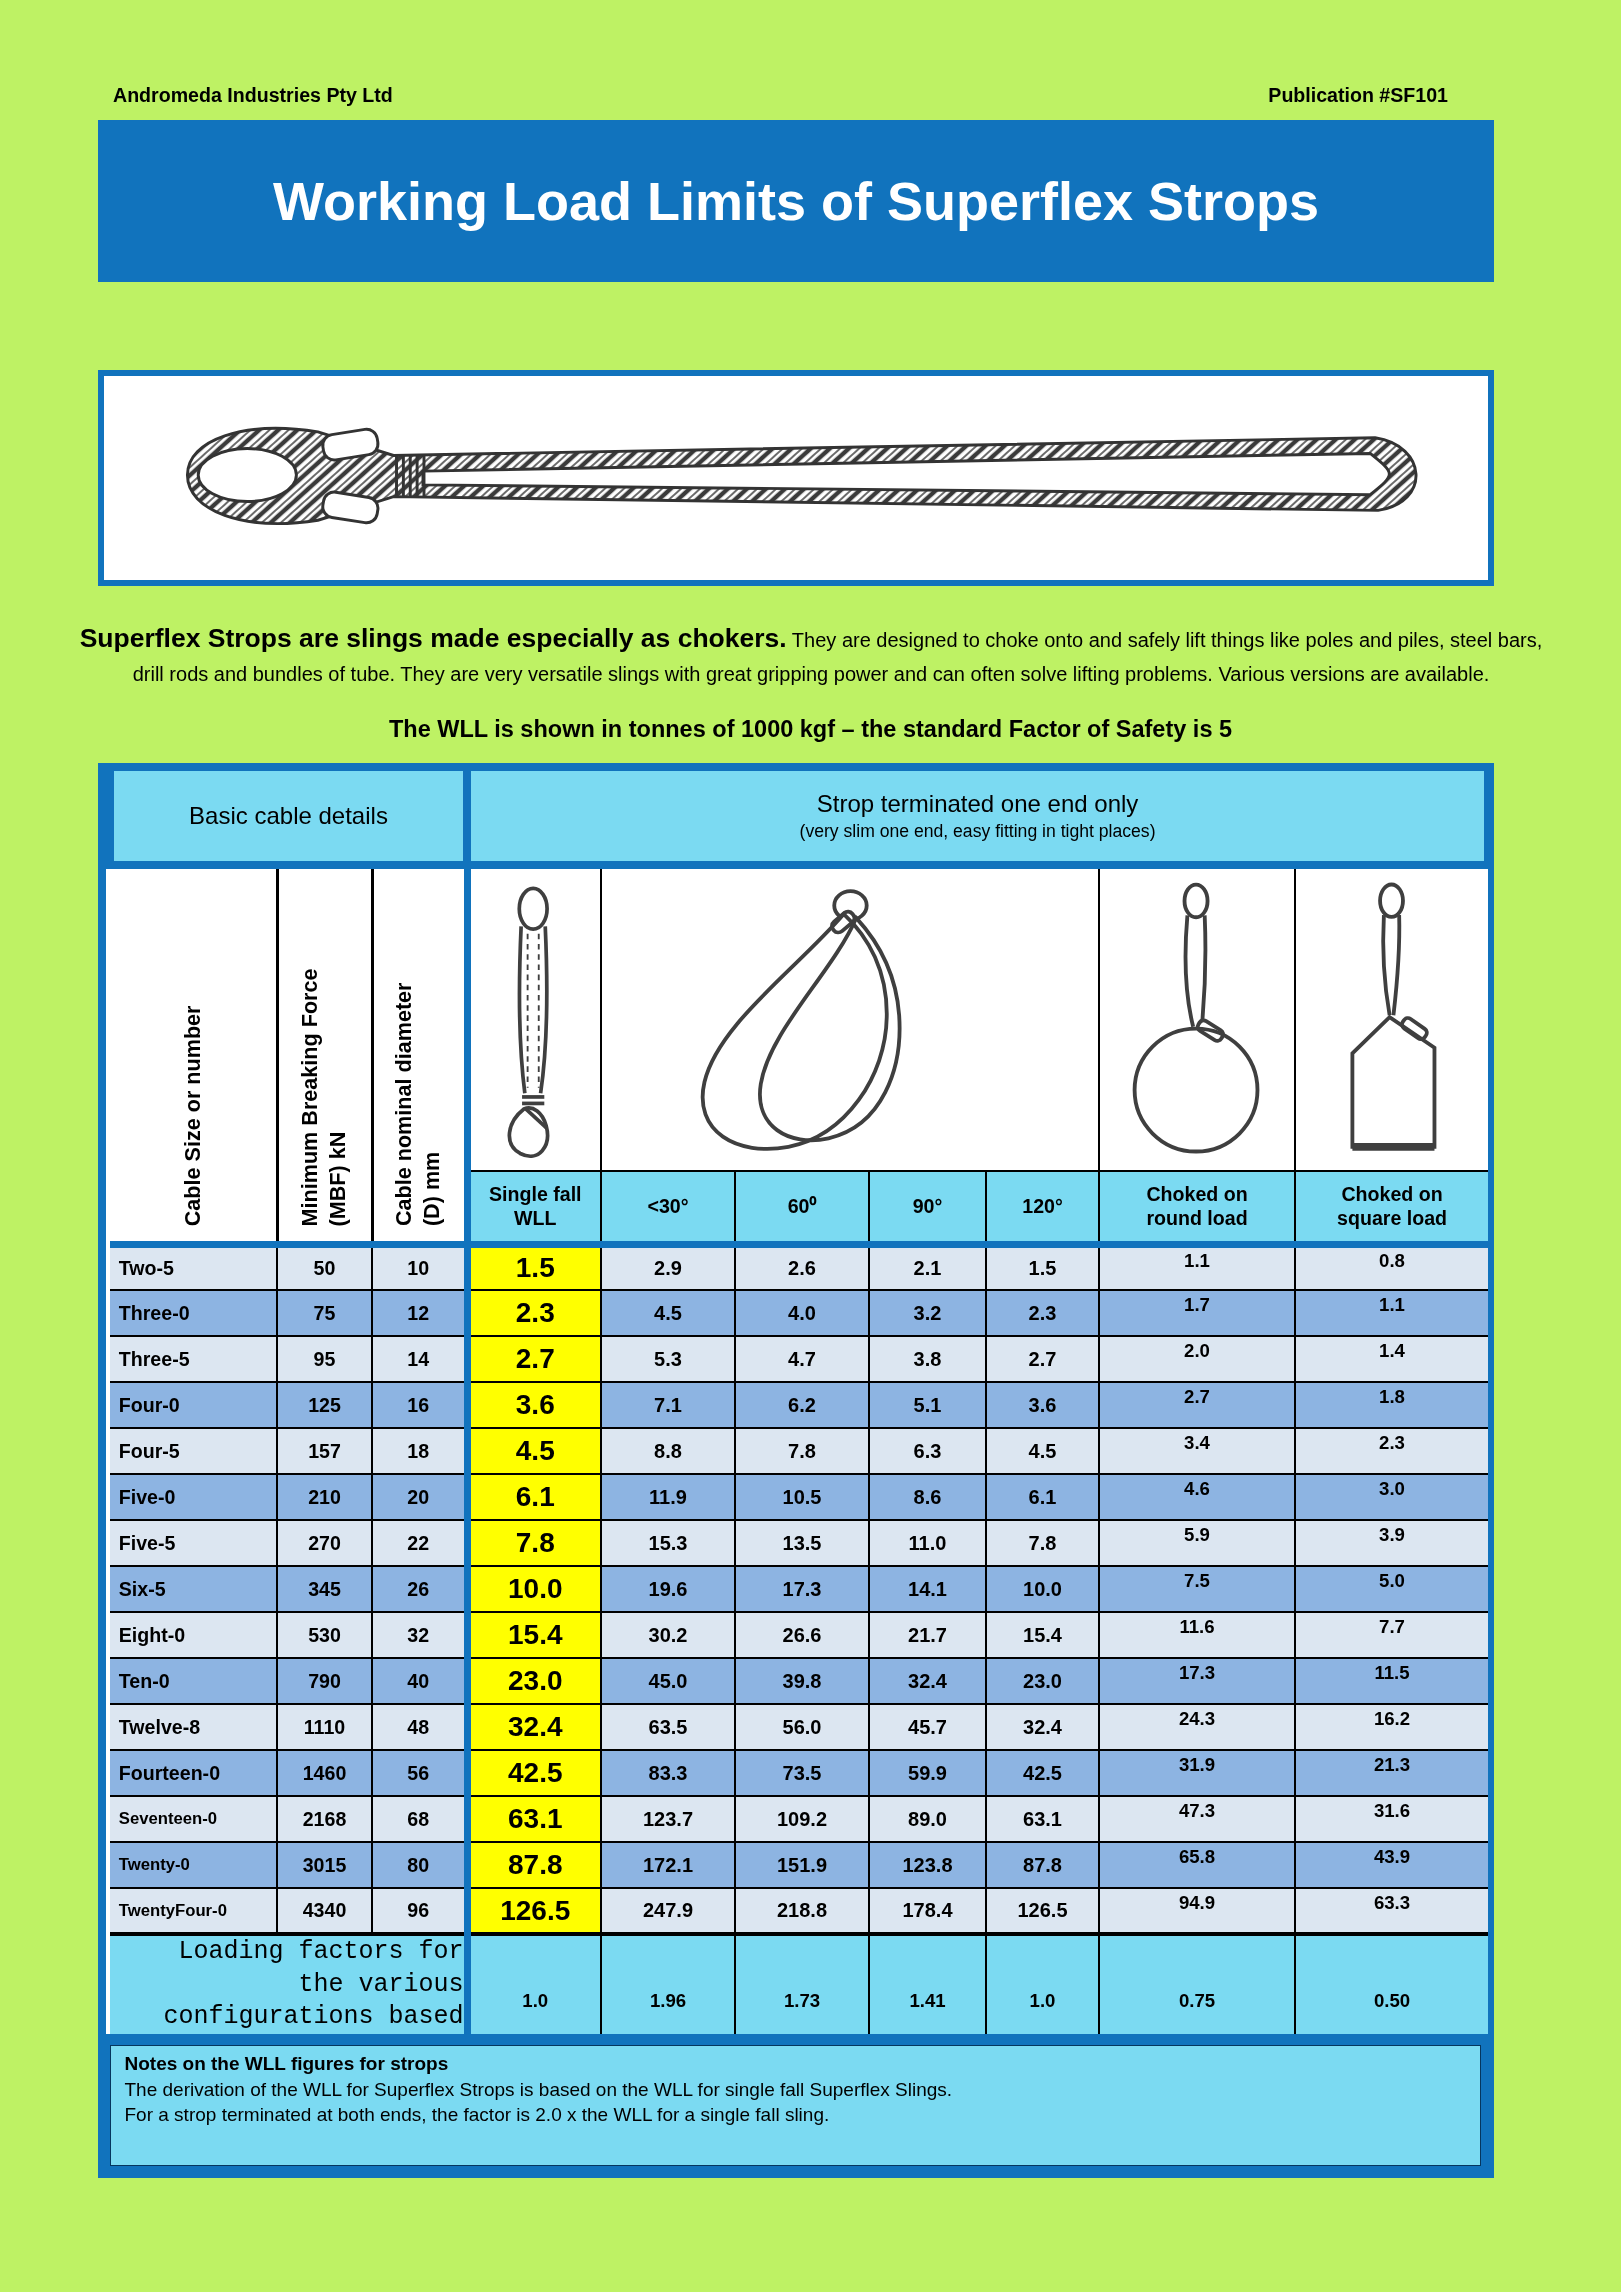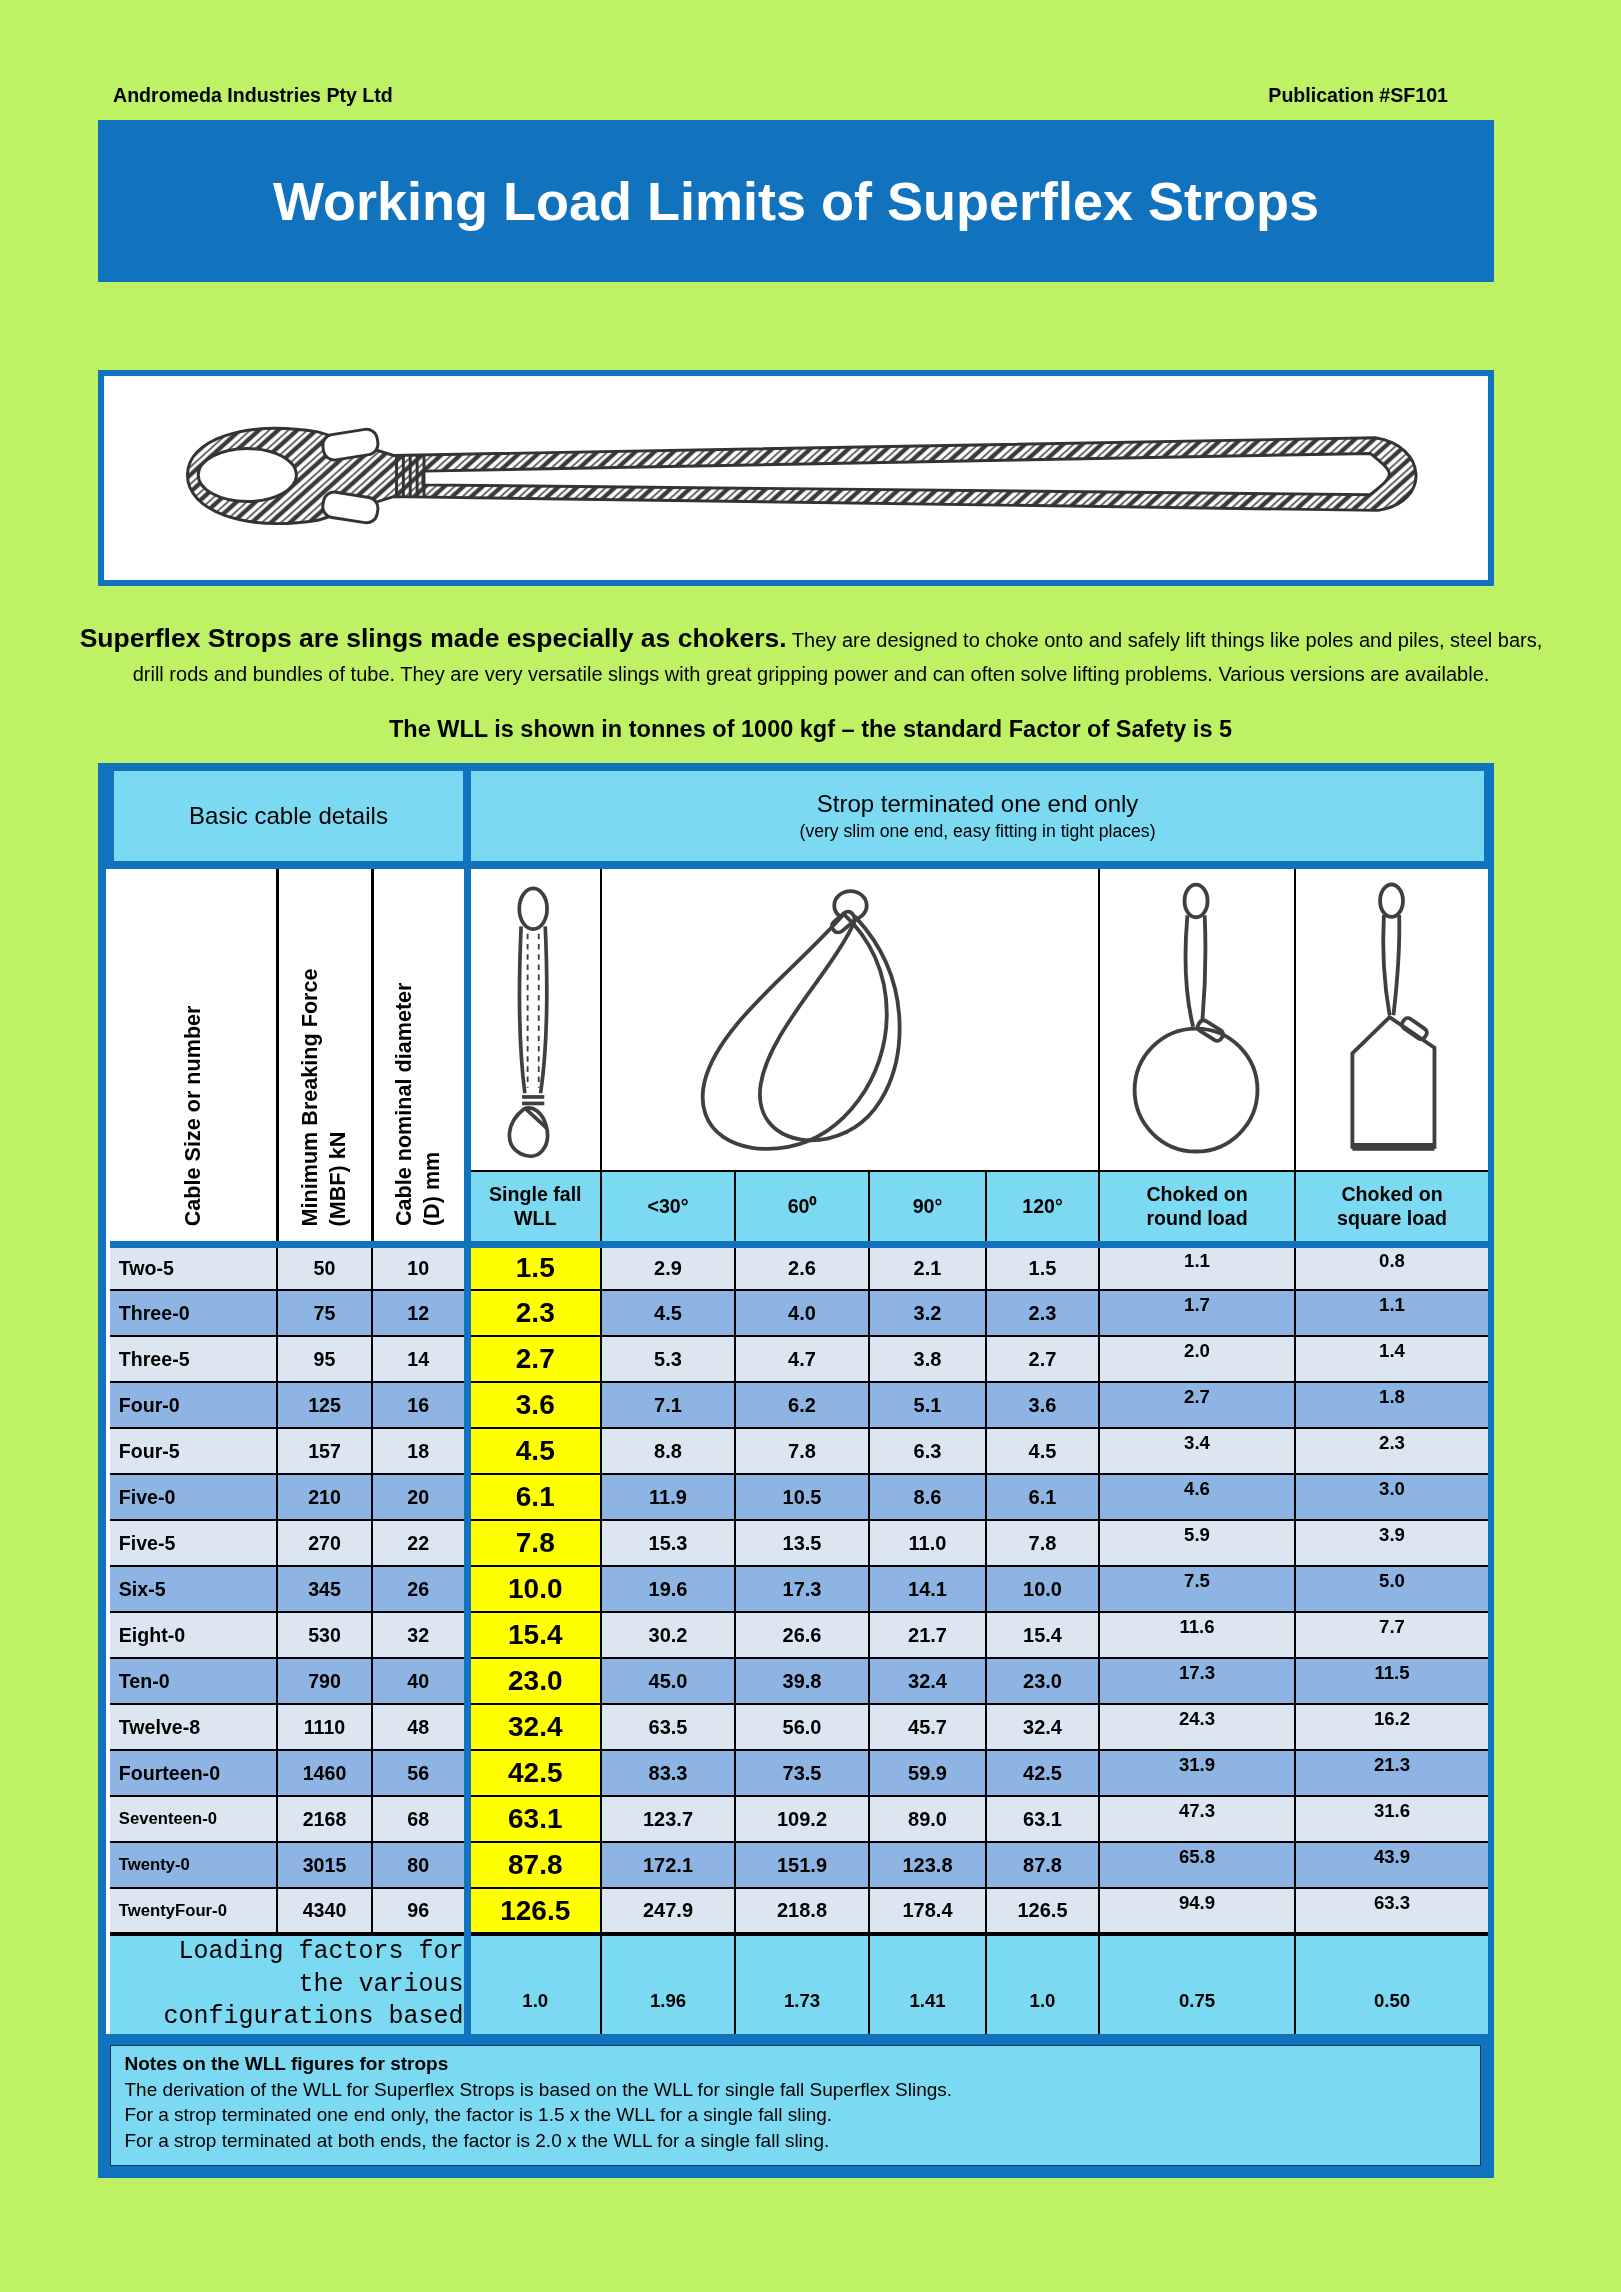--- a/index.html
+++ b/index.html
@@ -453,19 +453,18 @@
             <td>0.50</td>
           </tr>
       </tbody>
     </table>
   </div>
 
   <div class="notes">
     <div class="notes-inner">
       <div class="notes-title">Notes on the WLL figures for strops</div>
       <div>The derivation of the WLL for Superflex Strops is based on the WLL for single fall Superflex Slings.</div>
-      <div>For a strop terminated one end only, the factor is 1.5 x the WLL for a single fall sling.</div>
       <div>For a strop terminated at both ends, the factor is 2.0 x the WLL for a single fall sling.</div>
     </div>
   </div>
 
 </div>
 
 
 </body></html>

